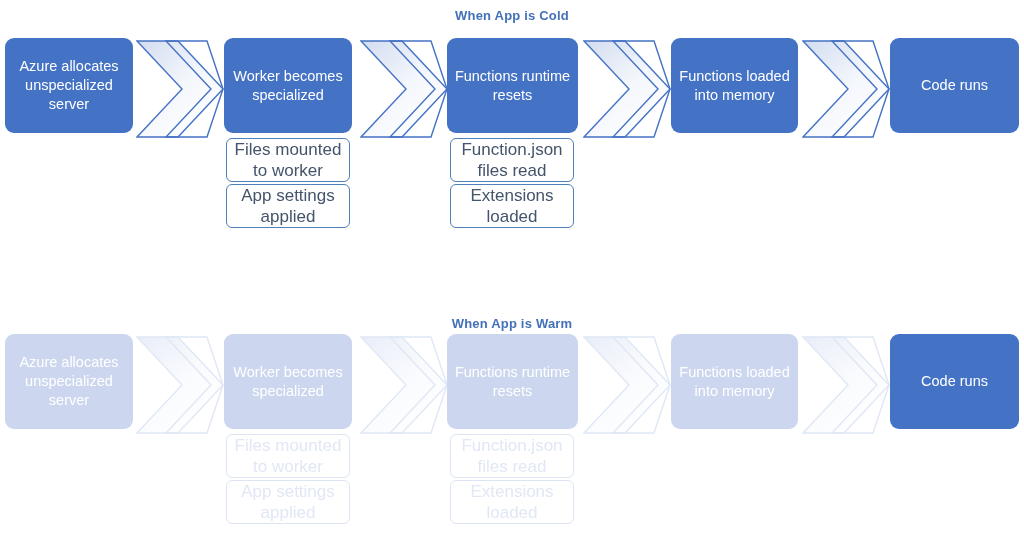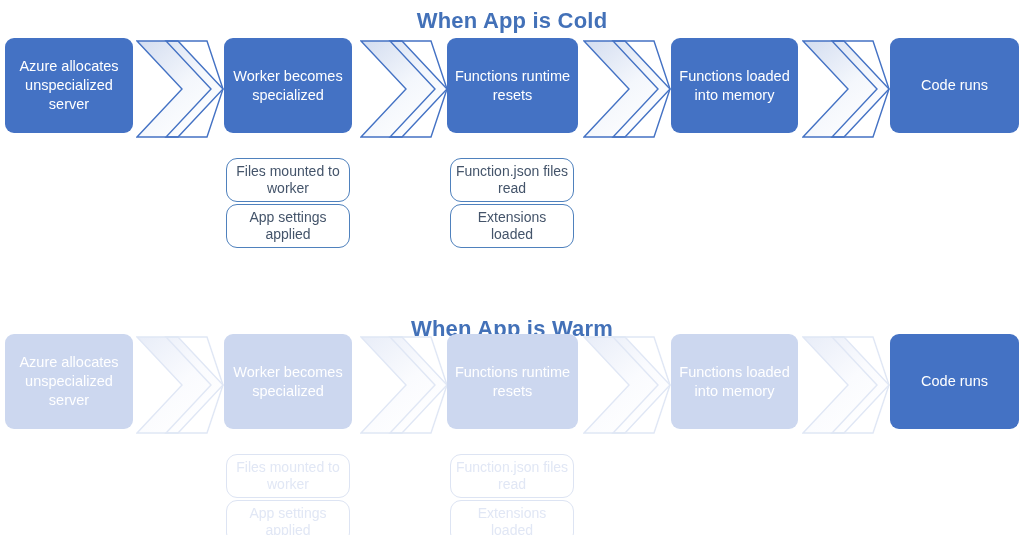--- a/index.html
+++ b/index.html
@@ -13,21 +13,21 @@
     position: relative;
     overflow: hidden;
     font-family: "Liberation Sans", sans-serif;
     -webkit-font-smoothing: antialiased;
   }
 
   .section-title {
     position: absolute;
     width: 100%;
     text-align: center;
-    font-size: 22px;
+    font-size: 13px;
     font-weight: bold;
     color: #4371b8;
     letter-spacing: 0.2px;
   }
   #title-cold { top: 8px; }
   #title-warm { top: 316px; }
 
   .row { position: absolute; left: 0; top: 0; width: 832px; height: 200px; }
   #row-cold { top: 38px; }
   #row-warm { top: 334px; }
@@ -47,32 +47,31 @@
     padding: 2px 6px;
     background: #4472c4;
   }
   .row.warm .step-box { background: #ccd7ef; }
   .row.warm .step-box.active { background: #4472c4; }
 
   
   .sub-box {
     position: absolute;
     box-sizing: border-box;
-    border-radius: 11px;
+    border-radius: 6px;
     border: 1px solid #4f81bd;
     background: #ffffff;
     color: #44546a;
     display: flex;
     align-items: center;
     justify-content: center;
     text-align: center;
-    font-size: 14px;
+    font-size: 17px;
     line-height: 1.24;
     padding: 1px 4px;
-    margin-top: 20px;
   }
   .row.warm .sub-box {
     border-color: #dde4f3;
     color: #e1e7f5;
   }
 
   
   .chevron {
     position: absolute;
     pointer-events: none;

